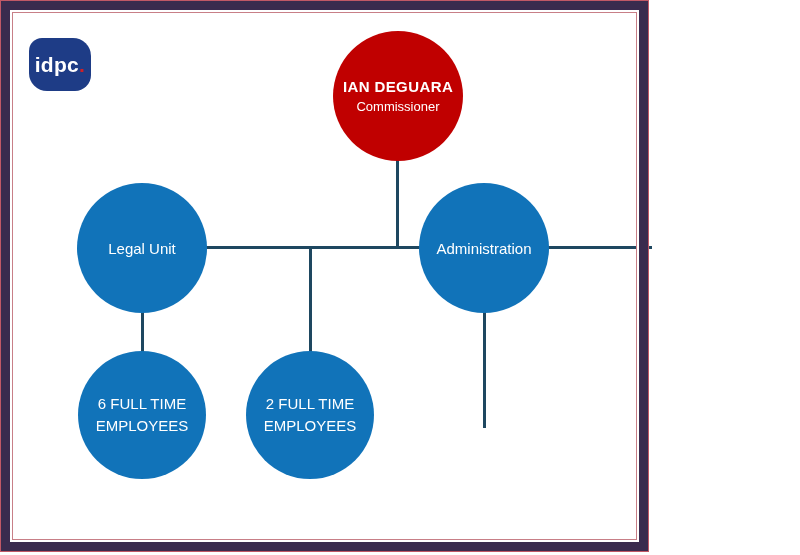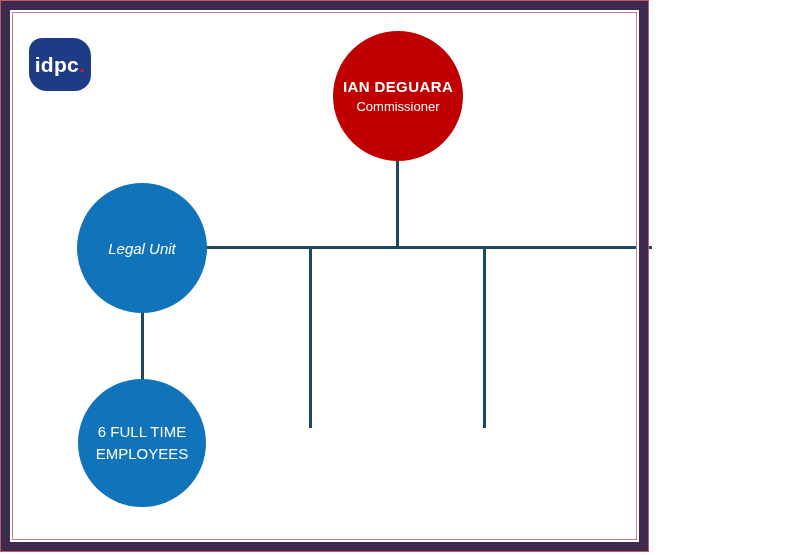--- a/index.html
+++ b/index.html
@@ -47,26 +47,26 @@
   .line.v-u2     { left:483px; top:246px; width:3px;  height:182px; }
   .line.v-u3     { left:652px; top:246px; width:3px;  height:182px; }
   
   .node{
     position:absolute; border-radius:50%;
     display:flex; flex-direction:column; align-items:center; justify-content:center;
     text-align:center; color:#ffffff; z-index:2; box-sizing:border-box;
   }
   .node.red{ background:#c00000; left:333px; top:31px; width:130px; height:130px; }
   .node.blue{ background:#1173b9; }
-  .node.unit{ top:183px; width:130px; height:130px;font-style:italic; }
+  .node.unit{ top:183px; width:130px; height:130px; }
   .node.unit.u0{ left:77px; }
   .node.unit.u1{ left:245px; }
   .node.unit.u2{ left:419px; }
   .node.unit.u3{ left:588px; }
-  .node.emp{ top:379px; width:128px; height:128px; padding:0 12px; }
+  .node.emp{ top:351px; width:128px; height:128px; padding:0 12px; }
   .node.emp.u0{ left:78px; }
   .node.emp.u1{ left:246px; }
   .node.emp.u2{ left:420px; }
   .node.emp.u3{ left:589px; }
   .root-name{ font-weight:bold; font-size:15px; letter-spacing:.4px; margin-bottom:4px; }
   .root-title{ font-size:13px; }
   .unit-label{ font-size:15px; white-space:nowrap; }
   .node.unit.u3 .unit-label{ font-size:13.5px; }
   .emp-label{ font-size:15px; line-height:1.5; }
 </style>
@@ -96,18 +96,24 @@
   <div class="line v-u3"></div>
 
   <div class="node red">
     <div class="root-name">IAN DEGUARA</div>
     <div class="root-title">Commissioner</div>
   </div>
 
   <div class="node blue unit u0">
     <div class="unit-label">Legal Unit</div>
   </div>
+  <div class="node blue unit u2">
+    <div class="unit-label">Administration</div>
+  </div>
 
   <div class="node blue emp u0">
     <div class="emp-label">6 FULL TIME EMPLOYEES</div>
+  </div>
+  <div class="node blue emp u1">
+    <div class="emp-label">2 FULL TIME EMPLOYEES</div>
   </div>
 
 </div>
 
 </body></html>

